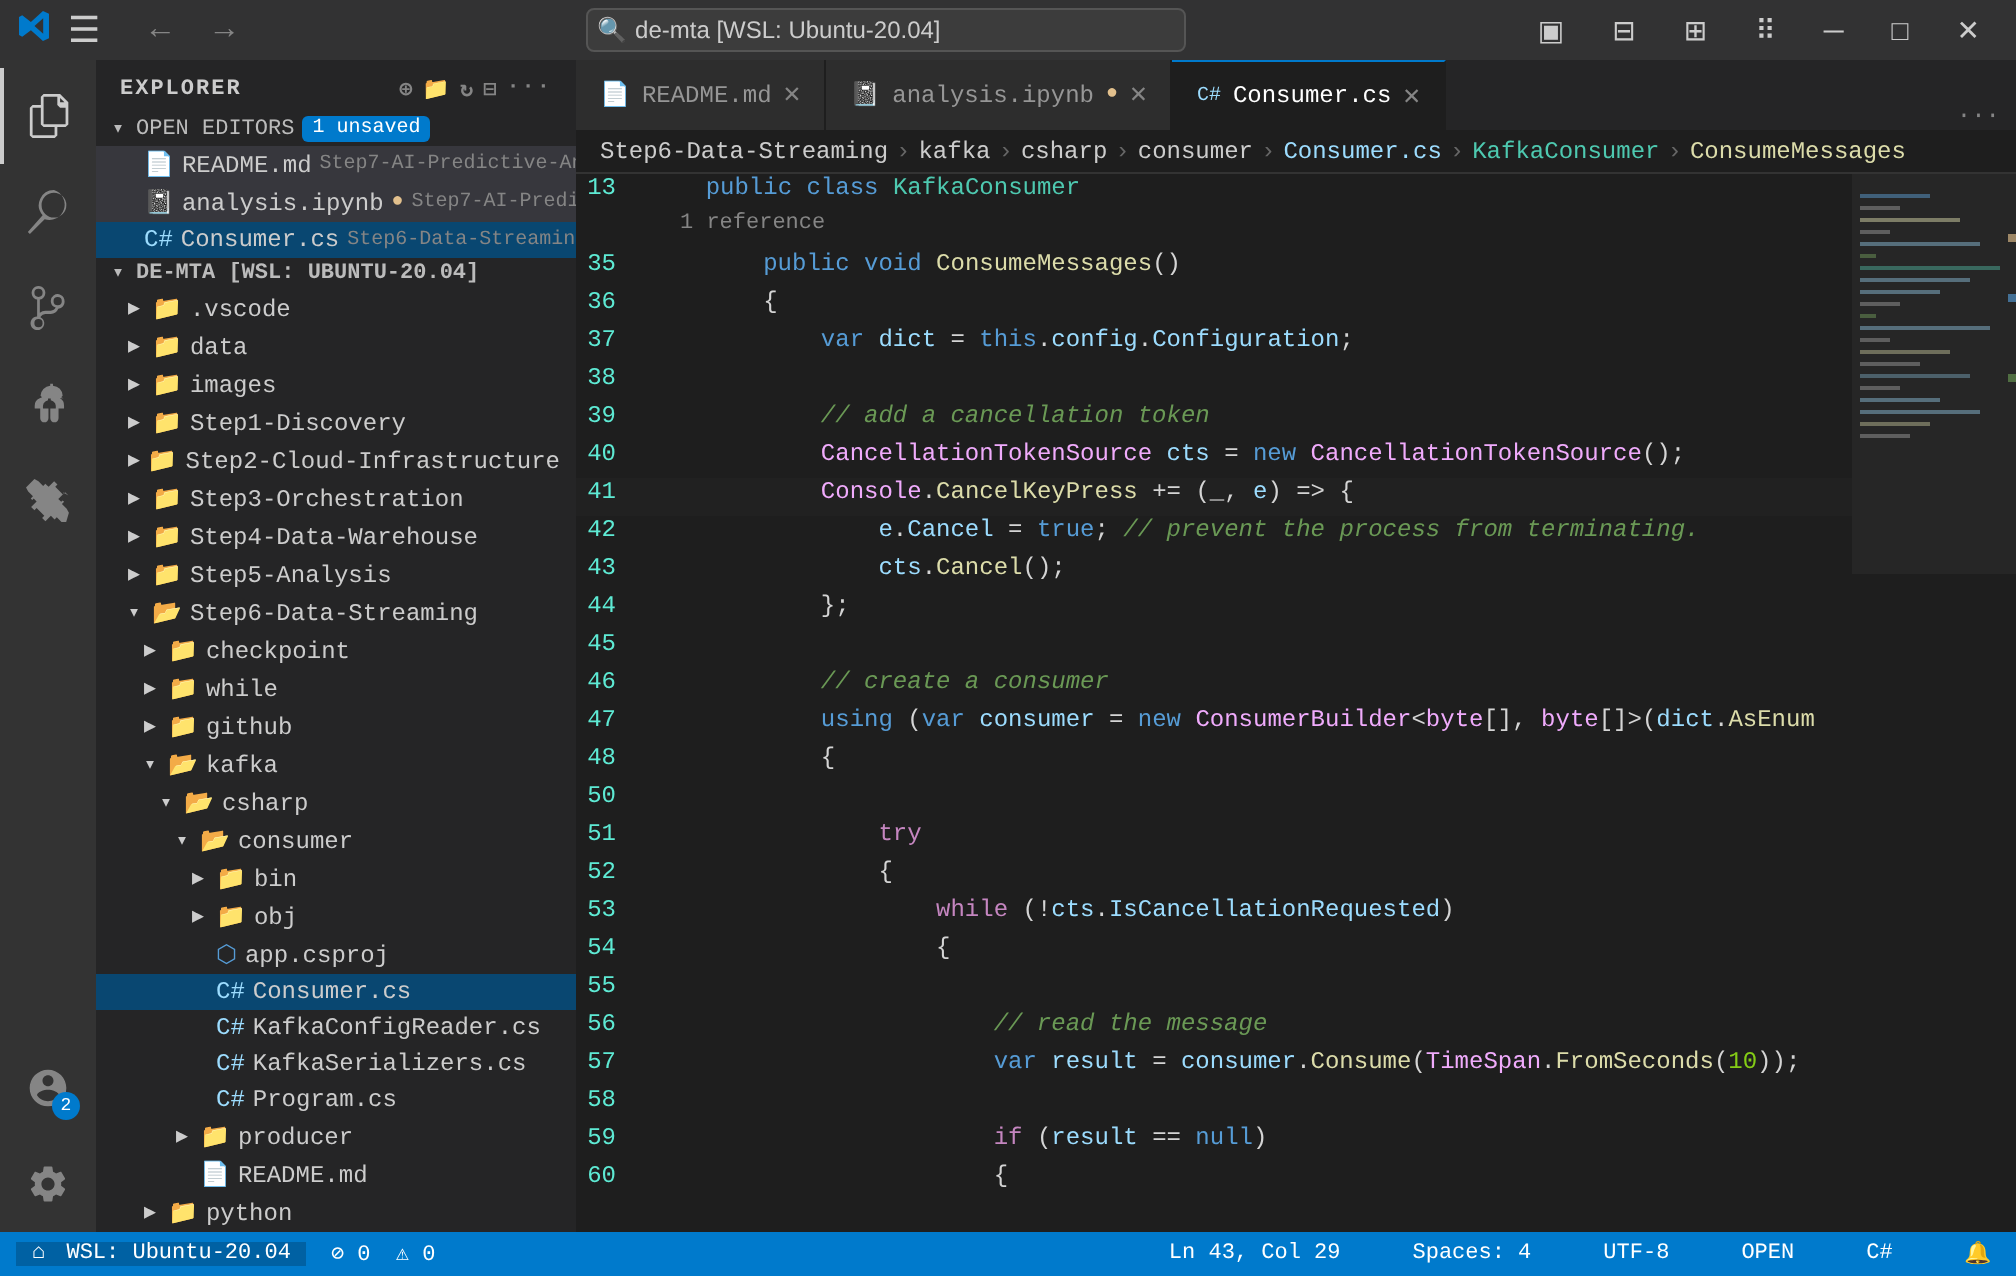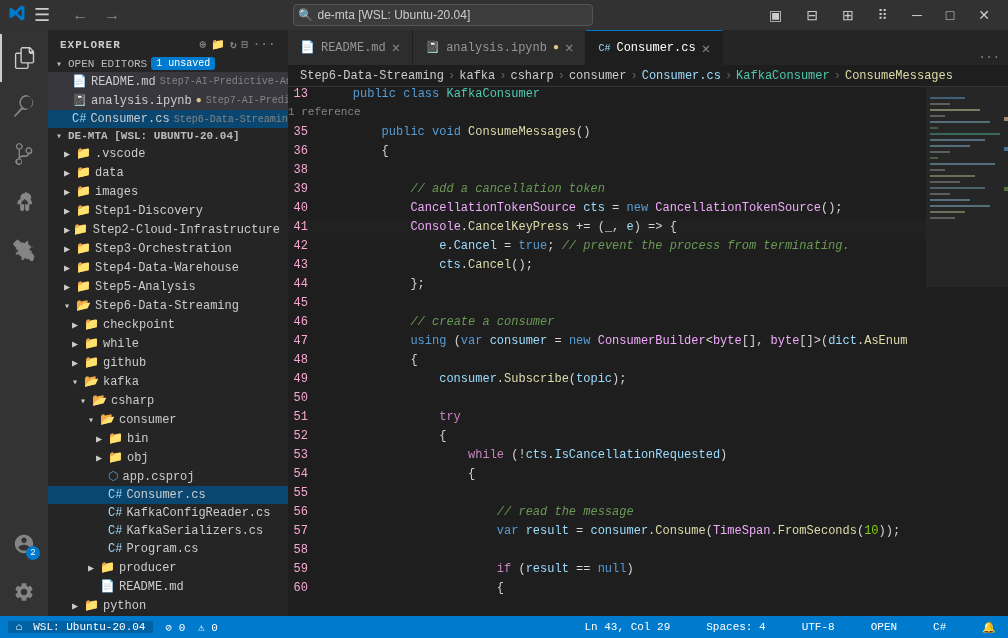--- a/index.html
+++ b/index.html
@@ -220,21 +220,21 @@
       overflow: hidden;
     }
     .code-editor {
       flex: 1;
       background: #1e1e1e;
       overflow: auto;
       display: flex;
       position: relative;
     }
     .line { display: flex; min-height: 19px; }
-    .ln { color: #f9a8d4; min-width: 36px; text-align: right; padding-right: 16px; user-select: none; flex-shrink: 0; }
+    .ln { color: #5eead4; min-width: 36px; text-align: right; padding-right: 16px; user-select: none; flex-shrink: 0; }
     .code-line { flex: 1; white-space: pre; }
 
     
     .kw { color: #569cd6; }
     .kw2 { color: #c586c0; }
     .type { color: #f0abfc; }
     .num { color: #84cc16; }
     .cmt { color: #6a9955; font-style: italic; }
     .method { color: #dcdcaa; }
     .prop { color: #9cdcfe; }
@@ -570,31 +570,35 @@
 
     <div class="editor-area">
       <div class="code-editor">
         <div style="display:flex;flex-direction:column;width:100%;">
 
           <div class="line">
             <span class="ln">13</span>
             <span class="code-line">    <span class="kw">public</span> <span class="kw">class</span> <span class="cls">KafkaConsumer</span></span>
           </div>
 
-          <div class="line" style="">
+          <div class="line" style="padding-left:52px;">
             <span class="ref-hint">1 reference</span>
           </div>
 
           <div class="line">
             <span class="ln">35</span>
             <span class="code-line">        <span class="kw">public</span> <span class="kw">void</span> <span class="method">ConsumeMessages</span><span class="punc">()</span></span>
           </div>
           <div class="line">
             <span class="ln">36</span>
             <span class="code-line">        <span class="punc">{</span></span>
+          </div>
+          <div class="line">
+            <span class="ln">37</span>
+            <span class="code-line">            <span class="kw">var</span> <span class="prop">dict</span> <span class="op">=</span> <span class="kw">this</span><span class="punc">.</span><span class="prop">config</span><span class="punc">.</span><span class="prop">Configuration</span><span class="punc">;</span></span>
           </div>
           <div class="line">
             <span class="ln">38</span>
             <span class="code-line"></span>
           </div>
           <div class="line">
             <span class="ln">39</span>
             <span class="code-line">            <span class="cmt">// add a cancellation token</span></span>
           </div>
           <div class="line">
@@ -625,24 +629,20 @@
             <span class="ln">46</span>
             <span class="code-line">            <span class="cmt">// create a consumer</span></span>
           </div>
           <div class="line">
             <span class="ln">47</span>
             <span class="code-line">            <span class="kw">using</span> <span class="punc">(</span><span class="kw">var</span> <span class="prop">consumer</span> <span class="op">=</span> <span class="kw">new</span> <span class="type">ConsumerBuilder</span><span class="punc">&lt;</span><span class="type">byte</span><span class="punc">[],</span> <span class="type">byte</span><span class="punc">[]&gt;(</span><span class="prop">dict</span><span class="punc">.</span><span class="method">AsEnum</span></span>
           </div>
           <div class="line">
             <span class="ln">48</span>
             <span class="code-line">            <span class="punc">{</span></span>
-          </div>
-          <div class="line">
-            <span class="ln">49</span>
-            <span class="code-line">                <span class="prop">consumer</span><span class="punc">.</span><span class="method">Subscribe</span><span class="punc">(</span><span class="prop">topic</span><span class="punc">);</span></span>
           </div>
           <div class="line">
             <span class="ln">50</span>
             <span class="code-line"></span>
           </div>
           <div class="line">
             <span class="ln">51</span>
             <span class="code-line">                <span class="kw2">try</span></span>
           </div>
           <div class="line">

